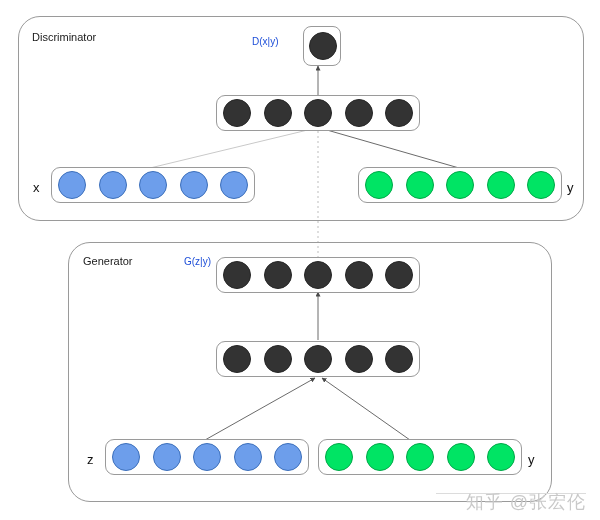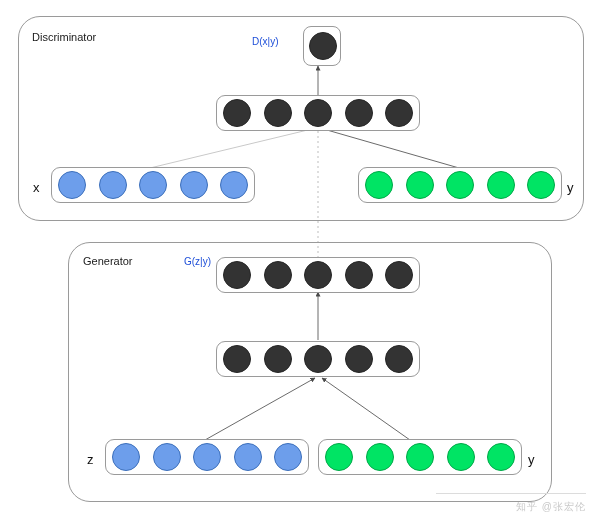--- a/index.html
+++ b/index.html
@@ -87,21 +87,21 @@
     top: 0;
     width: 600px;
     height: 520px;
     pointer-events: none;
   }
   
   .watermark {
     position: absolute;
     right: 14px;
     bottom: 6px;
-    font-size: 10px;
+    font-size: 18px;
     color: #c9c9c9;
     white-space: nowrap;
     letter-spacing: 1px;
   }
   .wm-rule {
     position: absolute;
     right: 14px;
     bottom: 26px;
     width: 150px;
     height: 1px;

